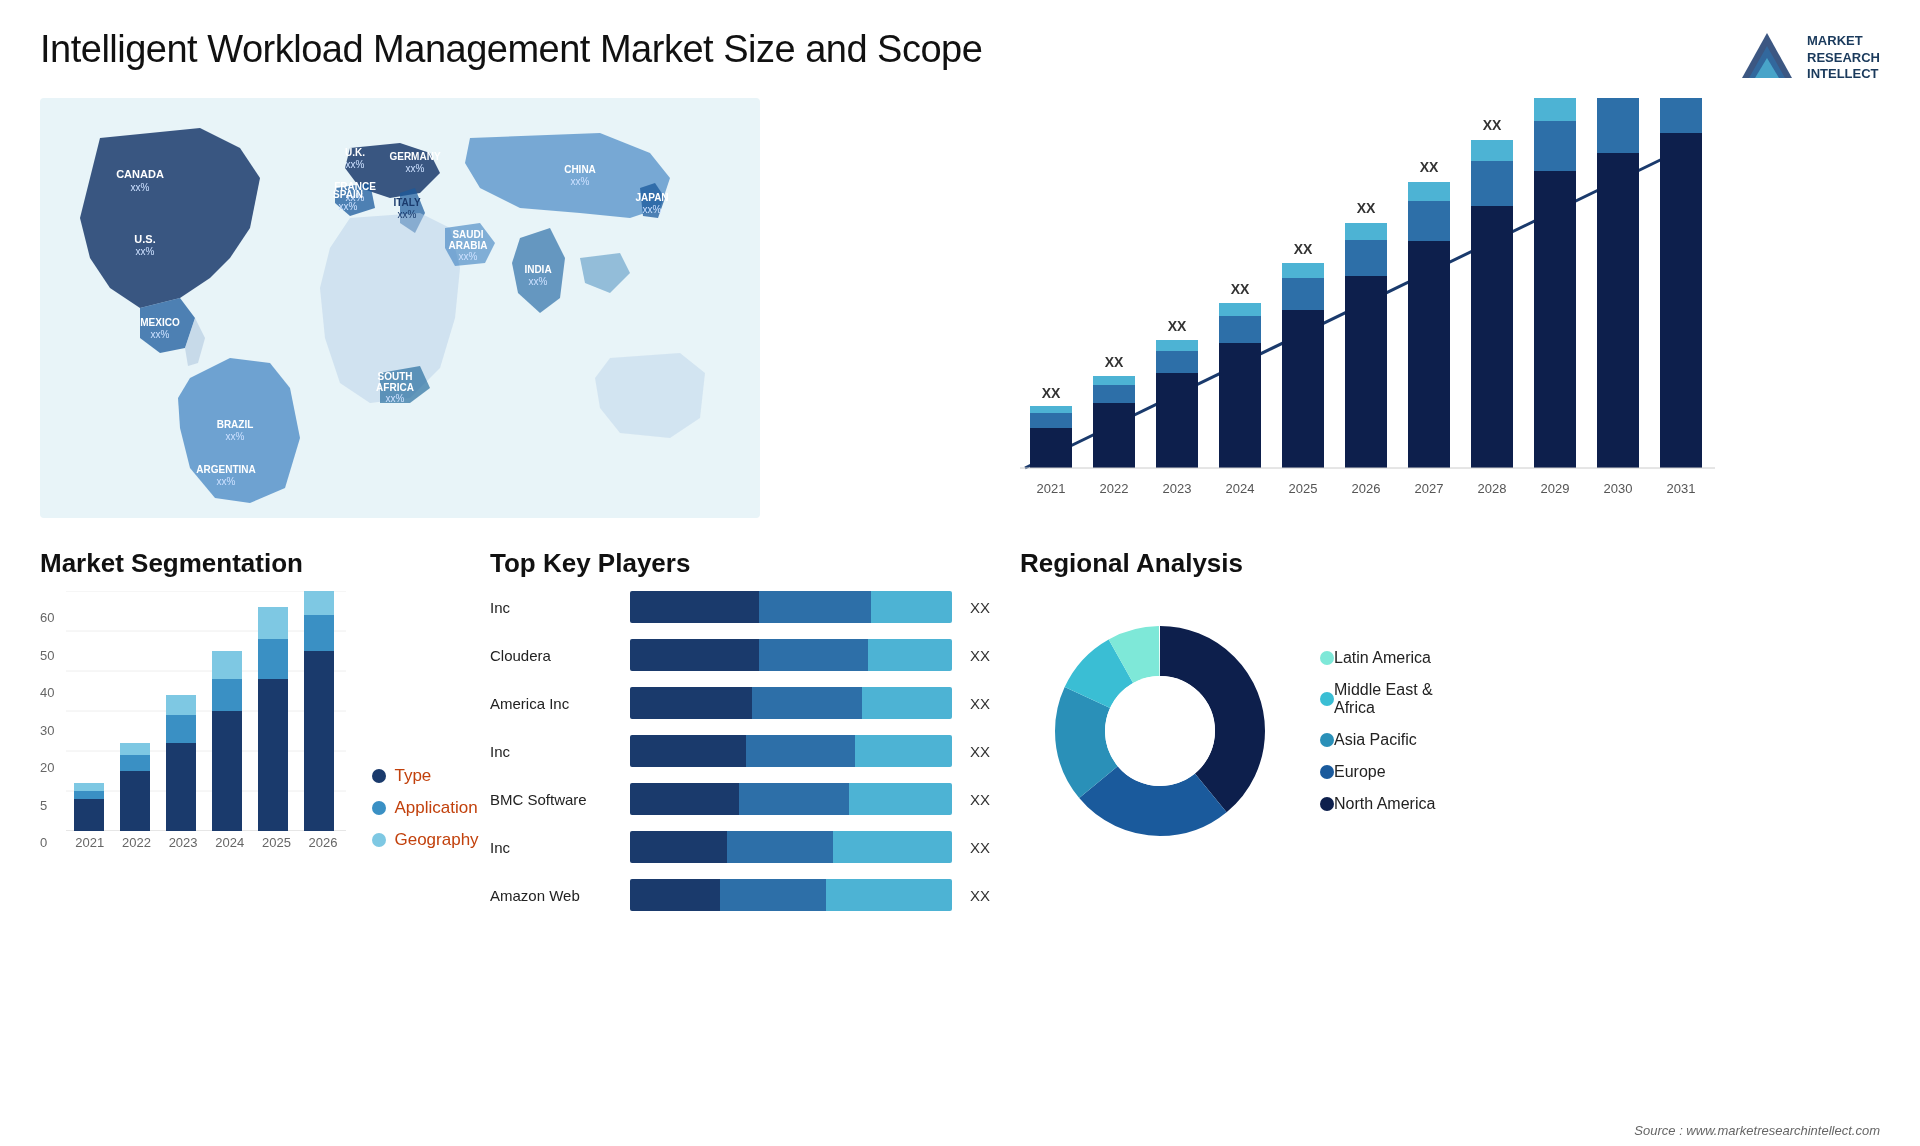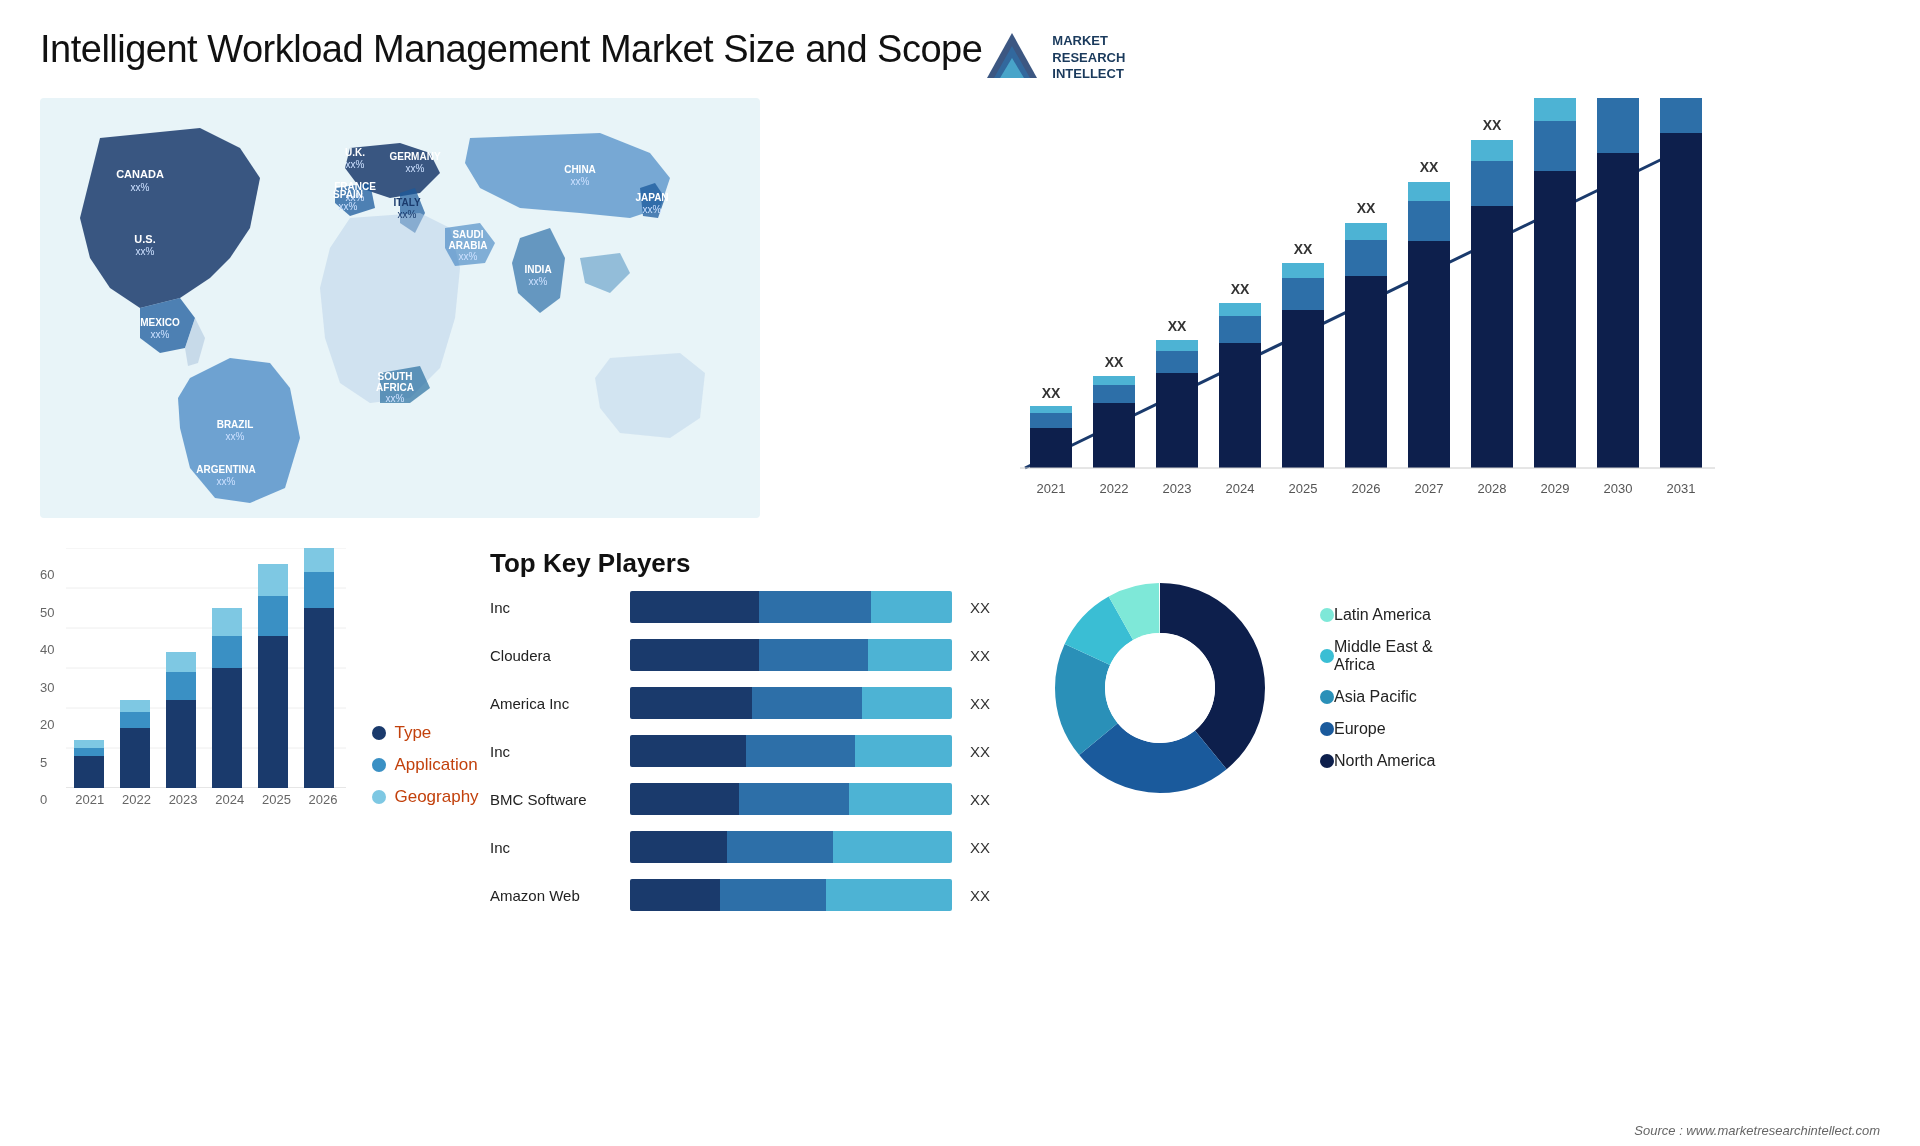--- a/index.html
+++ b/index.html
@@ -8,22 +8,23 @@
       height: 1146px;
       background: #fff;
       font-family: 'Arial', sans-serif;
       overflow: hidden;
       position: relative;
     }
 
     
     .header {
       display: flex;
+      justify-content: space-between;
       align-items: flex-start;
-      padding: 28px 20px 10px 40px;
+      padding: 28px 40px 10px 40px;
     }
     .page-title {
       font-size: 38px;
       font-weight: 400;
       color: #111;
       letter-spacing: -0.5px;
     }
     .logo-area {
       display: flex;
       align-items: center;
@@ -381,20 +382,21 @@
       <text x="716" y="395" font-size="13" fill="#555" text-anchor="middle">2031</text>
 
       <line x1="55" y1="370" x2="750" y2="370" stroke="#ccc" stroke-width="1"></line>
     </svg>
   </div>
 </div>
 
 <div class="bottom-section">
 
   <div class="segmentation-container">
+    <h2 class="section-title">Market Segmentation</h2>
     <div class="seg-chart-area">
 
       <div style="display:flex;flex-direction:column;justify-content:space-between;height:240px;margin-right:6px;">
         <span class="seg-y-label">60</span>
         <span class="seg-y-label">50</span>
         <span class="seg-y-label">40</span>
         <span class="seg-y-label">30</span>
         <span class="seg-y-label">20</span>
         <span class="seg-y-label">5</span>
         <span class="seg-y-label">0</span>
@@ -530,20 +532,21 @@
       <div class="player-bar-outer">
         <div class="player-bar-seg1" style="width:28%"></div>
         <div class="player-bar-seg2" style="width:33%"></div>
         <div class="player-bar-seg3" style="width:39%"></div>
       </div>
       <span class="player-xx">XX</span>
     </div>
   </div>
 
   <div class="regional-container">
+    <h2 class="section-title">Regional Analysis</h2>
     <div class="regional-inner">
 
       <svg class="donut-svg" viewBox="0 0 280 280">
 
         <circle cx="140" cy="140" r="80" fill="none" stroke="#0d1f4c" stroke-width="50" stroke-dasharray="196 306" stroke-dashoffset="0" transform="rotate(-90 140 140)"></circle>
 
         <circle cx="140" cy="140" r="80" fill="none" stroke="#1a5a9c" stroke-width="50" stroke-dasharray="125 377" stroke-dashoffset="-196" transform="rotate(-90 140 140)"></circle>
 
         <circle cx="140" cy="140" r="80" fill="none" stroke="#2a90b8" stroke-width="50" stroke-dasharray="90 412" stroke-dashoffset="-321" transform="rotate(-90 140 140)"></circle>
 

